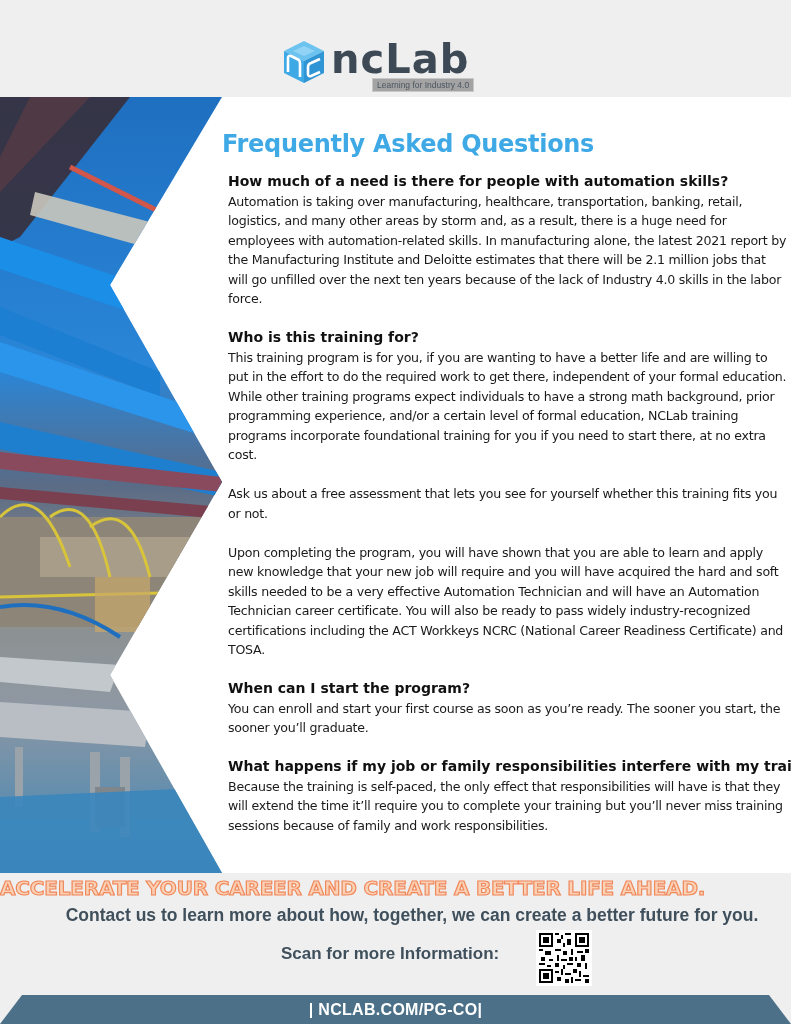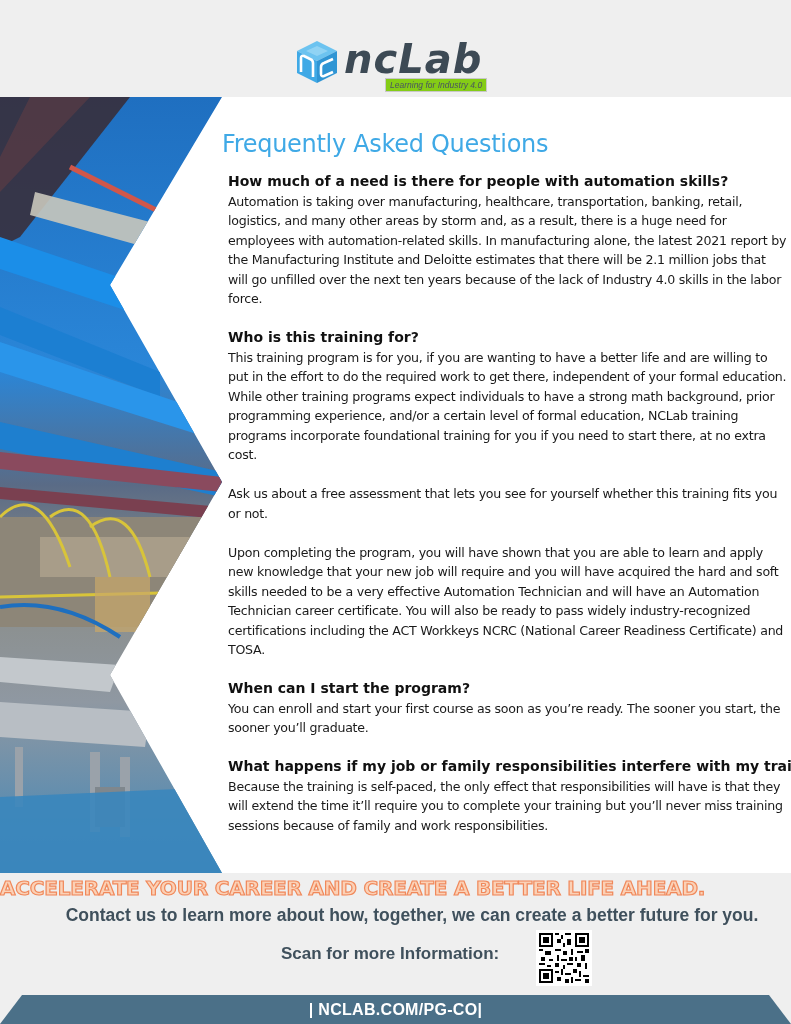--- a/index.html
+++ b/index.html
@@ -1,30 +1,30 @@
 <!DOCTYPE html>
 <html><head>
 <meta charset="utf-8">
 <style>
   * { margin:0; padding:0; box-sizing:border-box; }
   html, body { width:791px; height:1024px; overflow:hidden; background:#ffffff; }
   body { position:relative; font-family:"DejaVu Sans", sans-serif; color:#111; }
 
   .header { position:absolute; left:0; top:0; width:791px; height:97px; background:#efefef; }
-  .logo { position:absolute; left:296px; top:40px; height:50px; width:200px;font-style:italic; }
+  .logo { position:absolute; left:283px; top:40px; height:50px; width:200px; }
   .logo-cube { position:absolute; left:0; top:0; width:42px; height:44px; }
   .logo-word { position:absolute; left:48px; top:-4px; font-family:"DejaVu Sans", sans-serif; font-size:40px; font-weight:bold; color:#3d4a55; letter-spacing:1px; line-height:46px; }
-  .logo-tag { position:absolute; left:89px; top:38px; border:1px solid #c8c8c8; background:#84cc16; font-family:"Liberation Sans", sans-serif; font-size:8.5px; color:#4a5560; padding:1px 4px; white-space:nowrap; }
+  .logo-tag { position:absolute; left:89px; top:38px; border:1px solid #c8c8c8; background:#a3a3a3; font-family:"Liberation Sans", sans-serif; font-size:8.5px; color:#4a5560; padding:1px 4px; white-space:nowrap; }
 
   .photo { position:absolute; left:0; top:97px; width:222px; height:776px; overflow:hidden;
     clip-path: polygon(0 0, 222px 0, 110px 188px, 222px 385px, 110px 578px, 222px 776px, 0 776px); }
   .photo svg { display:block; }
 
   .content { position:absolute; left:228px; top:128px; width:560px; }
-  .faq-title { font-family:"DejaVu Sans", sans-serif; font-weight:normal; font-size:24px; color:#3fa9e6; margin-left:-6px; letter-spacing:-0.3px; line-height:32px; margin-bottom:12px; }
+  .faq-title { font-family:"DejaVu Sans", sans-serif; font-weight:bold; font-size:24px; color:#3fa9e6; margin-left:-6px; letter-spacing:-0.3px; line-height:32px; margin-bottom:12px; }
   .faq-item { margin-bottom:19.5px; }
   .faq-q { font-family:"DejaVu Sans", sans-serif; font-weight:bold; font-size:14px; line-height:19.5px; color:#111; white-space:nowrap; }
   .faq-a { font-family:"DejaVu Sans", sans-serif; font-size:12.6px; line-height:19.5px; color:#1a1a1a; letter-spacing:-0.25px; }
   .faq-a + .faq-a { margin-top:19.5px; }
 
   .cta-band { position:absolute; left:0; top:873px; width:791px; height:151px; background:#efefef; }
   .cta-head { position:absolute; left:0; top:874px; width:685px; text-align:center; font-family:"DejaVu Sans", sans-serif; font-weight:bold; font-size:20px; color:#fbd1b6; -webkit-text-stroke:1.2px #f0885a; letter-spacing:-0.2px; line-height:28px; white-space:nowrap; }
   .cta-sub { position:absolute; left:0; top:903px; width:791px; text-align:center; font-family:"Liberation Sans", sans-serif; font-weight:bold; font-size:17.5px; color:#3f505c; line-height:24px; white-space:nowrap;padding-left:33px; }
   .scan-label { position:absolute; left:281px; top:942px; font-family:"Liberation Sans", sans-serif; font-weight:bold; font-size:17px; color:#3f505c; line-height:24px; }
   .qr { position:absolute; left:536px; top:930px; width:56px; height:56px; background:#fff; padding:3px; }

